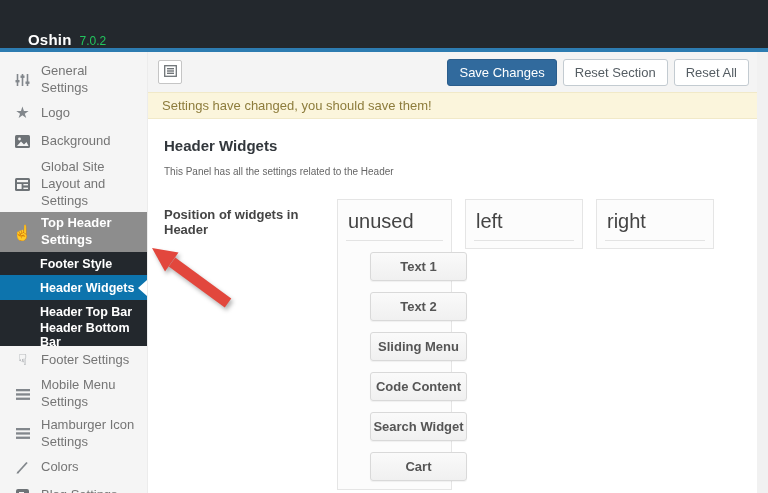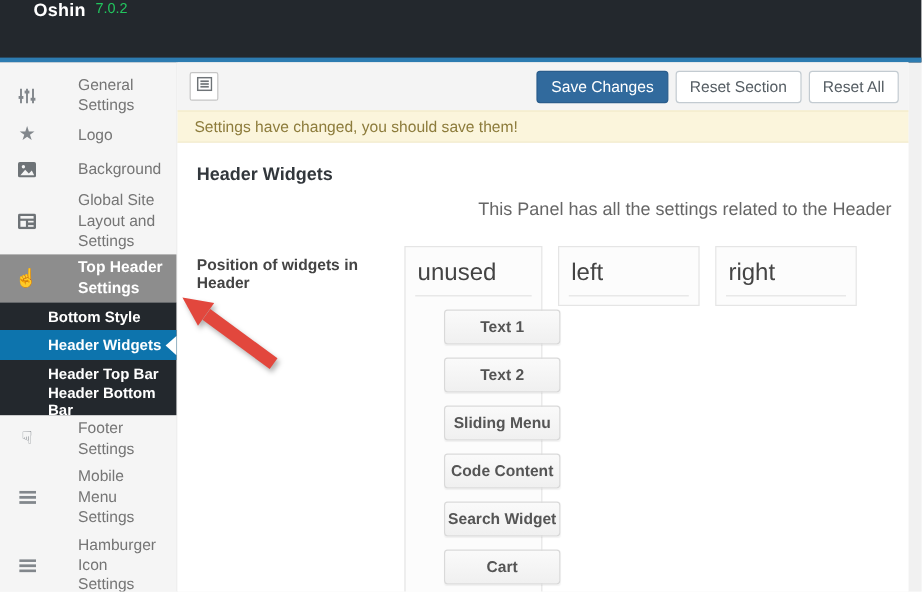--- a/index.html
+++ b/index.html
@@ -8,35 +8,34 @@
     font-family:"Liberation Sans", sans-serif;
     background:#f1f1f1;
     position:relative;
     overflow:hidden;
   }
 
   
   .admin-header {
     position:absolute; top:0; left:0; width:768px; height:52px;
     background:#23282d; border-bottom:4px solid #2d7cb1;
-    display:flex; align-items:flex-start; padding-left:28px;
+    display:flex; align-items:flex-end; padding-left:28px;
   }
   .brand { color:#fff; font-size:15px; font-weight:bold; letter-spacing:.2px; }
   .version { color:#22c55e; font-size:12px; margin-left:8px; }
 
   
   .sidebar {
     position:absolute; top:52px; left:0; width:148px; bottom:0;
     background:#f5f5f5; border-right:1px solid #ececec; padding-top:8px;
   }
   .sb-item {
     display:flex; align-items:center; min-height:28px;
     padding:3px 10px 3px 14px; color:#757575; font-size:13px; cursor:pointer;
     line-height:1.3;
-    gap:24px;
   }
   .sb-icon { width:17px; flex:none; margin-right:10px; color:#82878c;
     font-size:14px; display:flex; align-items:center; justify-content:center; }
   .sb-icon svg { display:block; }
   .sb-group-open {
     background:#8d8d8d; color:#fff; font-weight:bold; min-height:27px;
   }
   .sb-group-open .sb-icon { color:#fff; }
   .submenu { background:#23282d; }
   .sb-sub {
@@ -71,21 +70,21 @@
   .btn-secondary { background:#fff; border:1px solid #c3cbd1; color:#555d63; }
 
   .notice {
     flex:none; background:#fbf5dc; border-top:1px solid #f1e9c8;
     border-bottom:1px solid #f1e9c8; color:#8d7c3c; font-size:13px;
     padding:5px 14px;
   }
 
   .content { flex:1; padding:10px 14px; background:#fff; }
   .section-title { font-size:15px; font-weight:bold; color:#32373c; margin:8px 0 0 2px; }
-  .section-desc { font-size:15px; color:#666; margin:12px 0 0 2px;text-align:right; }
+  .section-desc { font-size:10px; color:#666; margin:12px 0 0 2px; }
 
   .field-row { display:flex; margin-top:22px; }
   .field-label { flex:none; width:175px; font-size:13px; font-weight:bold; color:#444;
     padding:8px 10px 0 2px; }
 
   .columns { display:flex; gap:13px; align-items:flex-start; }
   .col { border:1px solid #e5e5e5; background:#fcfcfc; padding:8px; }
   .col-unused { width:115px; min-height:273px; }
   .col-side { width:118px; height:50px; }
   .col-title { font-size:20px; color:#444; font-weight:normal;
@@ -159,21 +158,21 @@
     <span>Global Site Layout and Settings</span>
   </div>
 
   <div class="sb-item sb-group-open">
     <span class="sb-icon" style="font-size:15px;">☝</span>
     <span>Top Header Settings</span>
   </div>
 
   <div class="submenu">
     <div class="sb-sub">
-      <span>Bottom Style</span>
+      <span>Footer Style</span>
     </div>
     <div class="sb-sub active">
       <span>Header Widgets</span>
       <span class="notch"></span>
     </div>
     <div class="sb-sub">
       <span>Header Top Bar</span>
     </div>
     <div class="sb-sub">
       <span>Header Bottom Bar</span>

